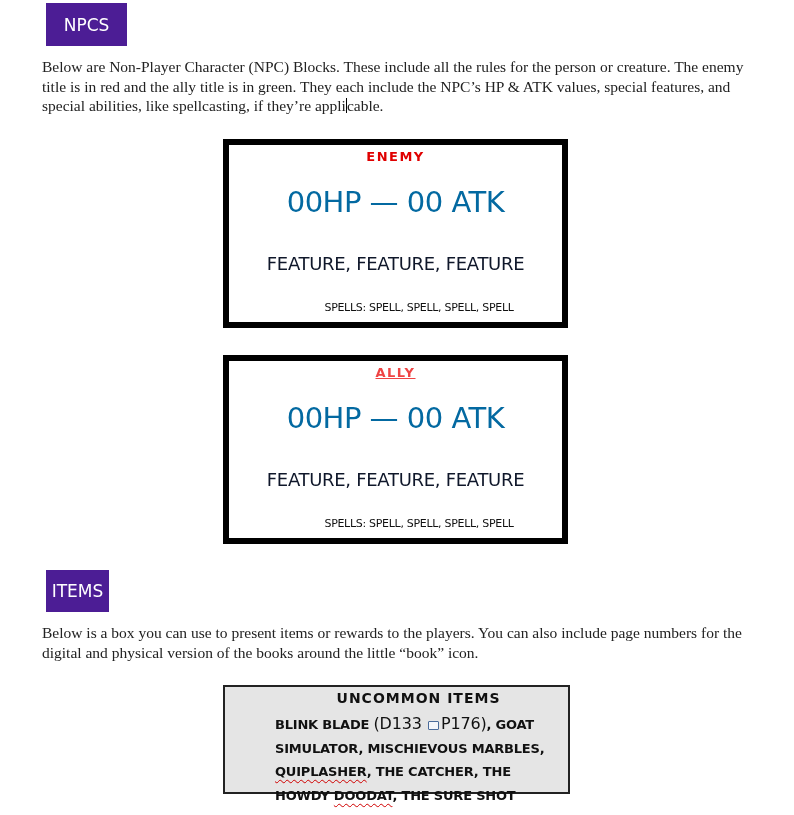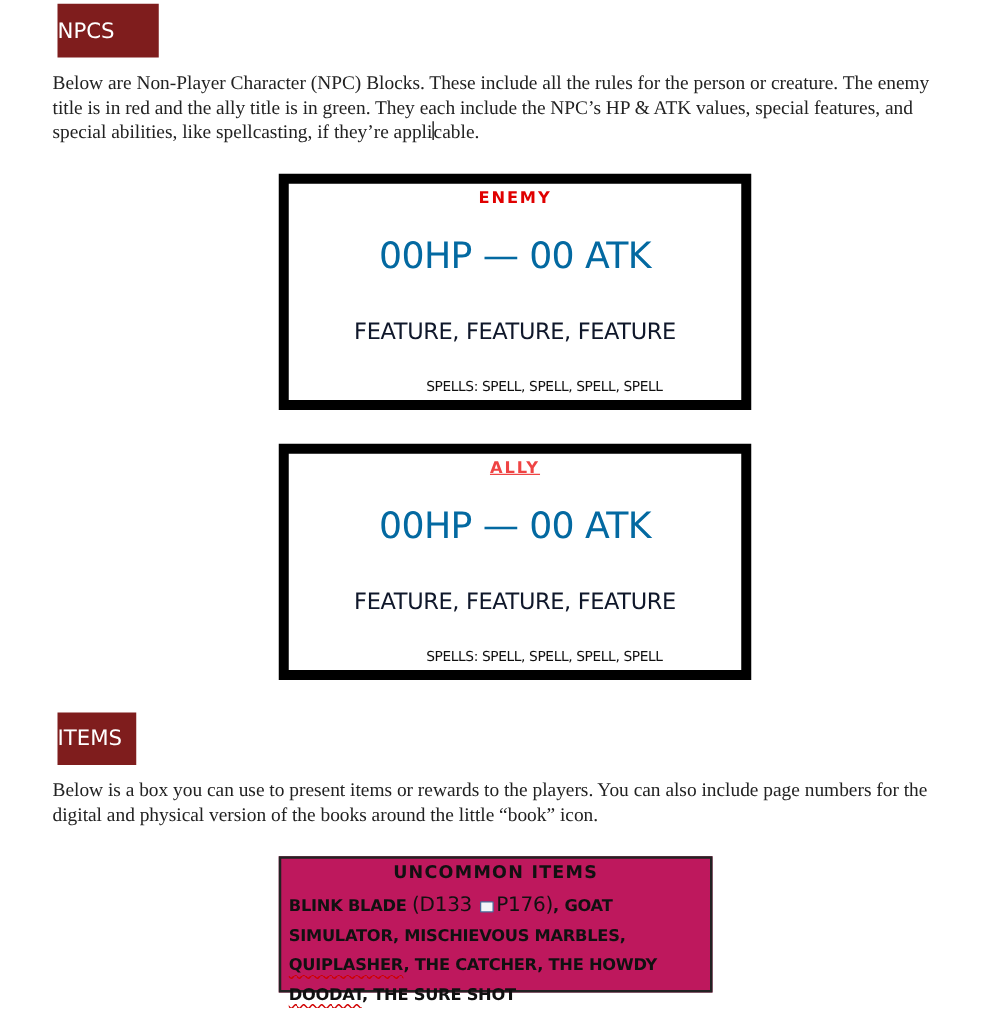--- a/index.html
+++ b/index.html
@@ -1,52 +1,52 @@
 <!DOCTYPE html>
 <html><head>
   <meta charset="utf-8">
   <style>
     html, body { margin: 0; padding: 0; background: #ffffff; }
     body { width: 794px; height: 815px; position: relative; overflow: hidden; color: #222; }
     .hdr {
-      position: absolute; background: #7f1d1d; color: #fff;
+      position: absolute; background: #4c1d95; color: #fff;
       font-family: "DejaVu Sans", sans-serif; font-size: 17px;
-      display: flex; align-items: center; 
+      display: flex; align-items: center; justify-content: center;
     }
     .para {
       position: absolute; left: 42px; width: 720px;
       font-family: "Liberation Serif", serif; font-size: 15.5px; line-height: 19.5px;
       color: #222; margin: 0;
     }
     .caret { display: inline-block; width: 1px; height: 15px; background: #000; vertical-align: -2px; }
     .npc-box {
-      position: absolute; left: 223px; width: 378px; height: 189px;
-      border: 8px solid #000000; box-sizing: border-box; background: #fff;
+      position: absolute; left: 223px; width: 345px; height: 189px;
+      border: 6px solid #000000; box-sizing: border-box; background: #fff;
       font-family: "DejaVu Sans", sans-serif; text-align: center;
     }
     .npc-title {
       position: absolute; left: 0; right: 0; top: 4px;
       font-size: 13px; font-weight: bold; letter-spacing: 1.5px;
     }
     .npc-stats {
       position: absolute; left: 0; right: 0; top: 40px;
       font-size: 29px; color: #0369a1; letter-spacing: -0.5px;
     }
     .npc-features {
       position: absolute; left: 0; right: 0; top: 108px;
       font-size: 18px; color: #0f172a; letter-spacing: -0.3px;
     }
     .npc-spells {
       position: absolute; left: 0; right: 0; top: 156px;
       font-size: 11px; color: #111; letter-spacing: -0.3px; margin-left: 47px;
     }
     .items-box {
       position: absolute; left: 223px; top: 685px; width: 347px; height: 109px;
-      border: 2px solid #222; box-sizing: border-box; background: #be185d;
-      font-family: "DejaVu Sans", sans-serif; color: #111;
+      border: 2px solid #222; box-sizing: border-box; background: #e5e5e5;
+      font-family: "DejaVu Sans", sans-serif; color: #111; padding-left: 44px;
     }
     .items-title {
       text-align: center; font-weight: bold; font-size: 14px; letter-spacing: 1px;
       margin-top: 3px; height: 22px;
     }
     .items-list {
       padding: 0 6px; font-size: 13px; line-height: 23.5px; font-weight: bold; letter-spacing: -0.2px;
     }
     .items-list .normal { font-weight: normal; font-size: 16px; }
     .book-icon {

